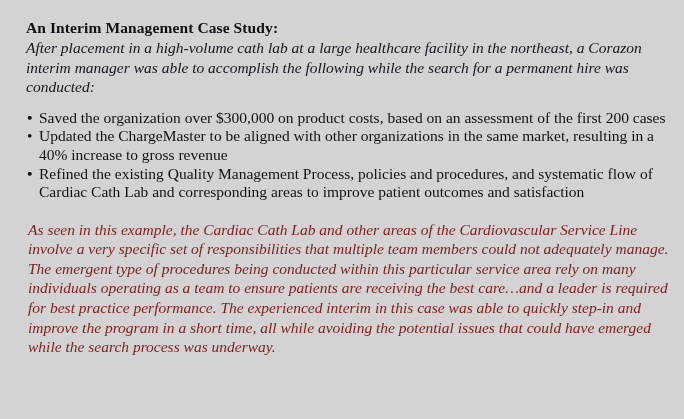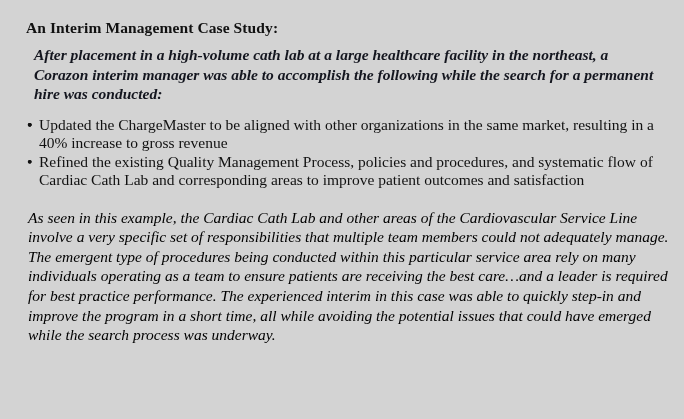--- a/index.html
+++ b/index.html
@@ -27,23 +27,23 @@
     font-weight: bold;
     font-style: normal;
     line-height: 19px;
     letter-spacing: 0.1px;
     margin: 0 0 1px 0;
     color: #111111;
   }
   .intro-para {
     font-size: 15.5px;
     font-style: italic;
-    font-weight: bold;
+    font-weight: normal;
     line-height: 19.5px;
-    margin: 8px;
+    margin: 0;
     width: 620px;
     color: #14161f;
   }
   .bullet-list {
     list-style: none;
     margin: 12px 0 0 0;
     padding: 0;
     width: 652px;
   }
   .bullet-item {
@@ -63,38 +63,39 @@
     line-height: 18.4px;
     color: #111111;
   }
   .closing-para {
     font-size: 15.5px;
     font-style: italic;
     font-weight: normal;
     line-height: 19.6px;
     margin: 18px 0 16px 2px;
     width: 648px;
-    color: #000000;
+    color: #7f1d1d;
   }
 </style>
 </head>
 <body>
 
 <div id="case-study-page">
 
   <div class="heading">An Interim Management Case Study:</div>
 
   <p class="intro-para">After placement in a high-volume cath lab at a large healthcare facility in the northeast, a Corazon interim manager was able to accomplish the following while the search for a permanent hire was conducted:</p>
 
   <ul class="bullet-list">
     <li class="bullet-item">
       <span class="bullet-dot">•</span>
     </li>
     <li class="bullet-item">
       <span class="bullet-dot">•</span>
+      <span>Saved the organization over $300,000 on product costs, based on an assessment of the first 200 cases</span>
     </li>
     <li class="bullet-item">
       <span class="bullet-dot">•</span>
       <span>Updated the ChargeMaster to be aligned with other organizations in the same market, resulting in a 40% increase to gross revenue</span>
     </li>
     <li class="bullet-item">
       <span class="bullet-dot">•</span>
     </li>
     <li class="bullet-item">
       <span class="bullet-dot">•</span>

